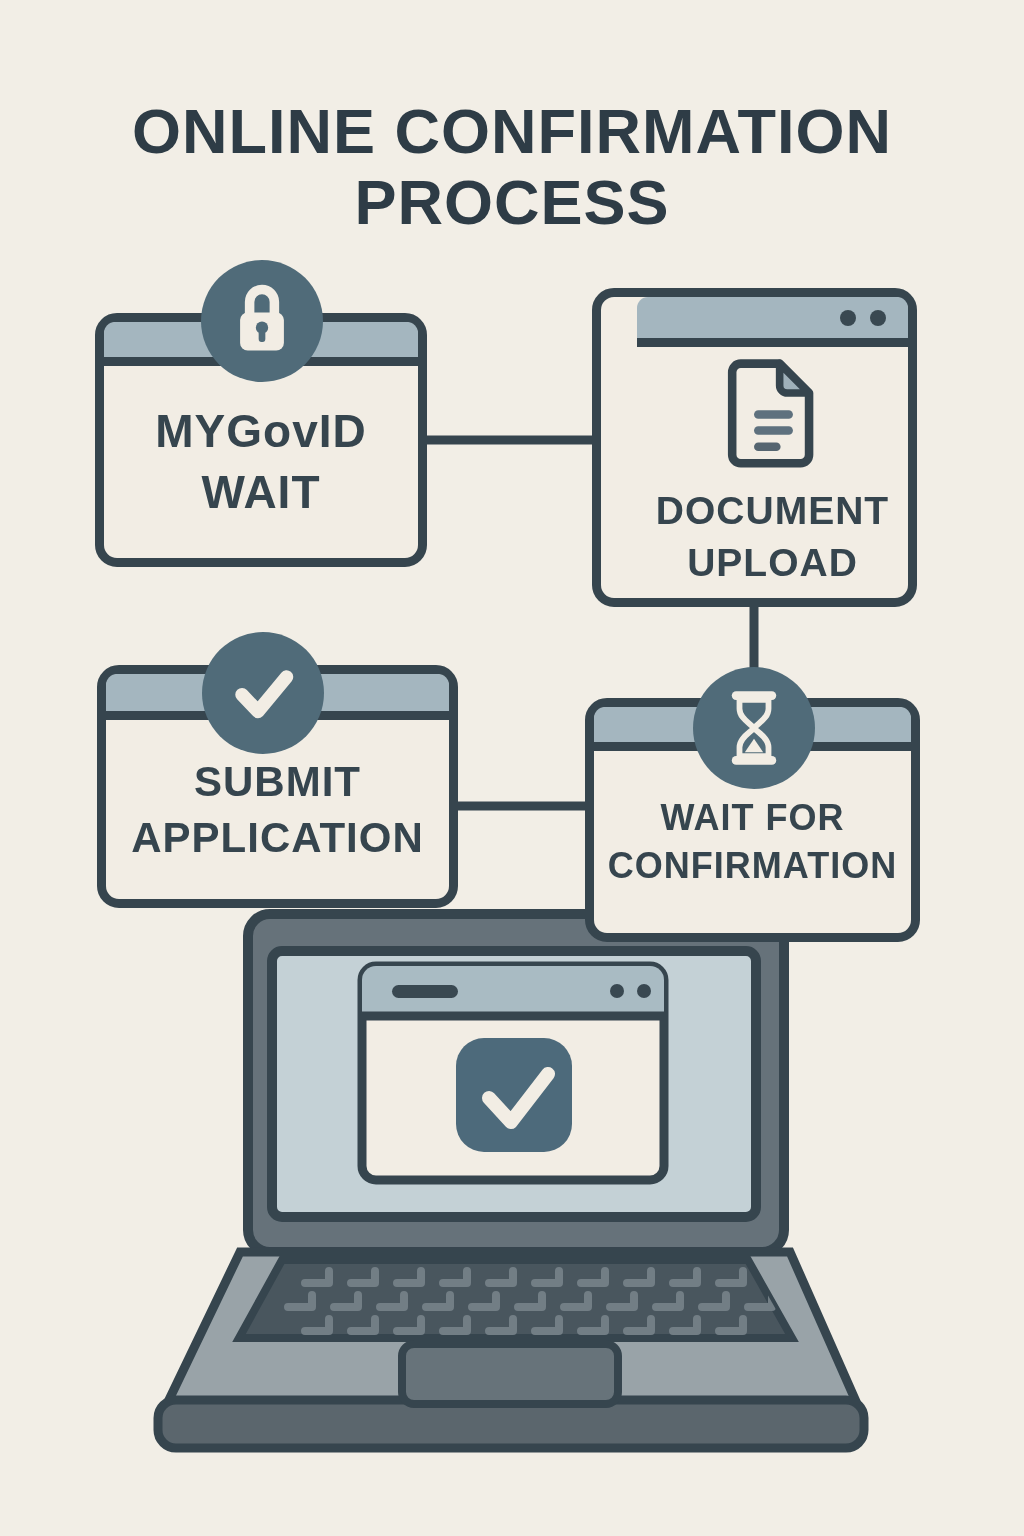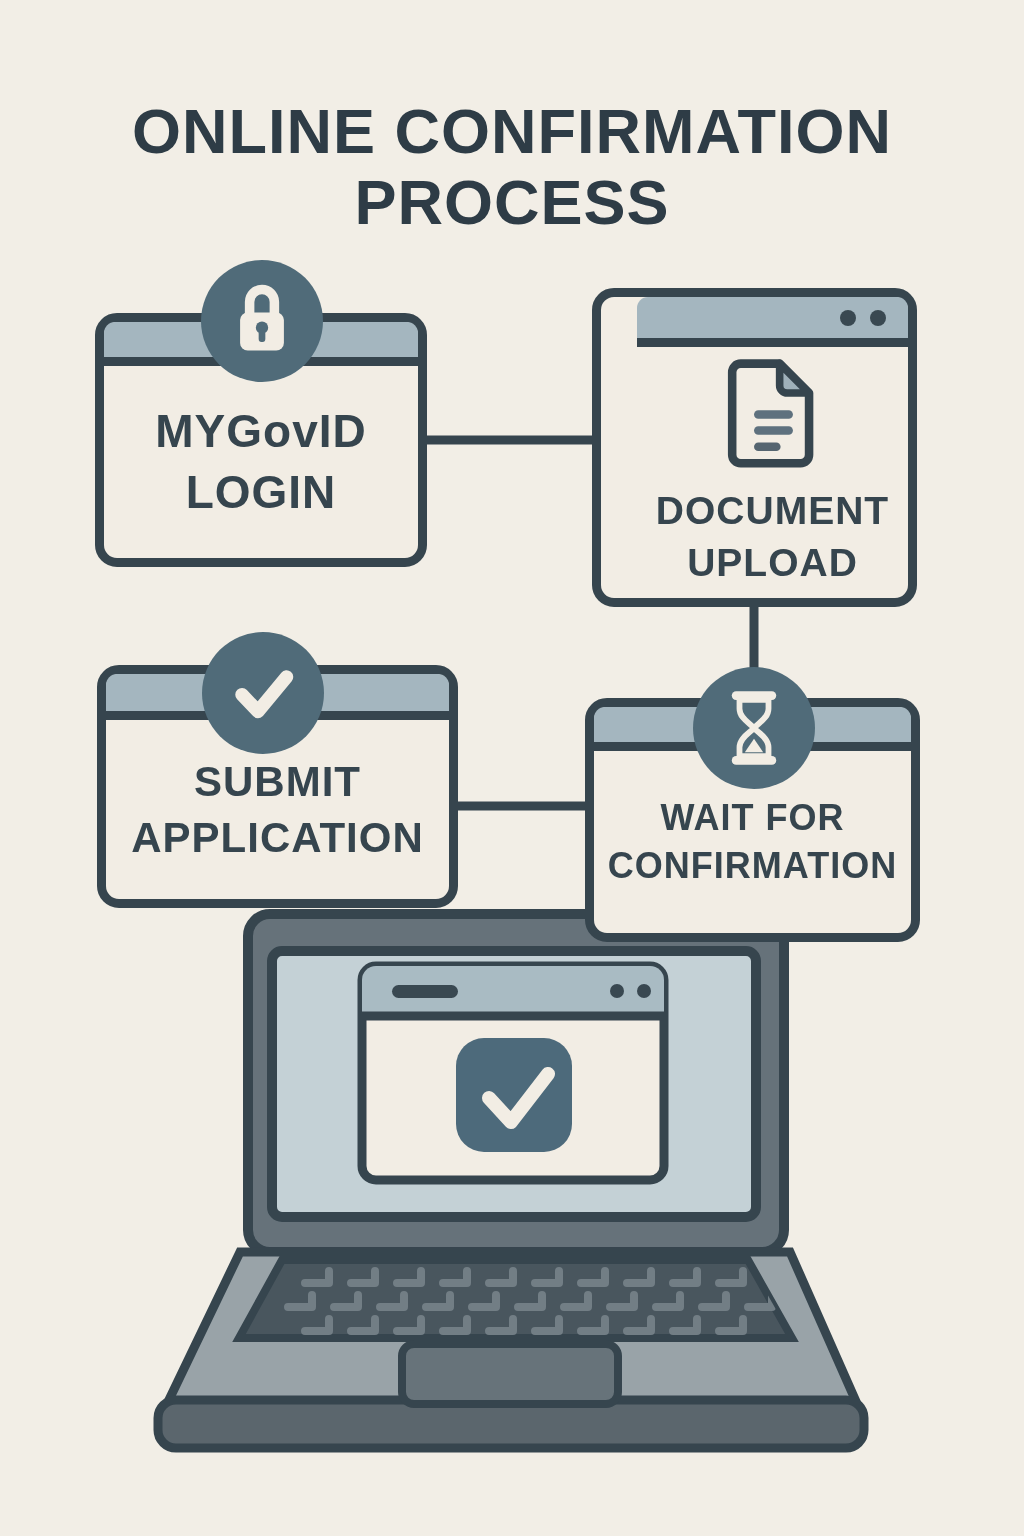--- a/index.html
+++ b/index.html
@@ -109,21 +109,21 @@
         <use href="#key" x="622" y="1314"></use>
         <use href="#key" x="668" y="1314"></use>
         <use href="#key" x="714" y="1314"></use>
       </g>
     <rect x="402" y="1344" width="216" height="60" rx="12" style="fill:var(--trackpad);stroke:var(--outline);" stroke-width="8"></rect>
   </svg>
 
   <div class="step-box" id="box1">
     <div class="box-header"></div>
     <div class="box-body">
-      <div class="step-label">MYGovID LOGIN</div>
+      <div class="step-label">MYGovID WAIT</div>
     </div>
   </div>
 
   <div class="step-box" id="box2">
     <div class="box-header">
       <div class="hdr-dots">
         <span class="dot"></span>
         <span class="dot"></span>
       </div>
     </div>

